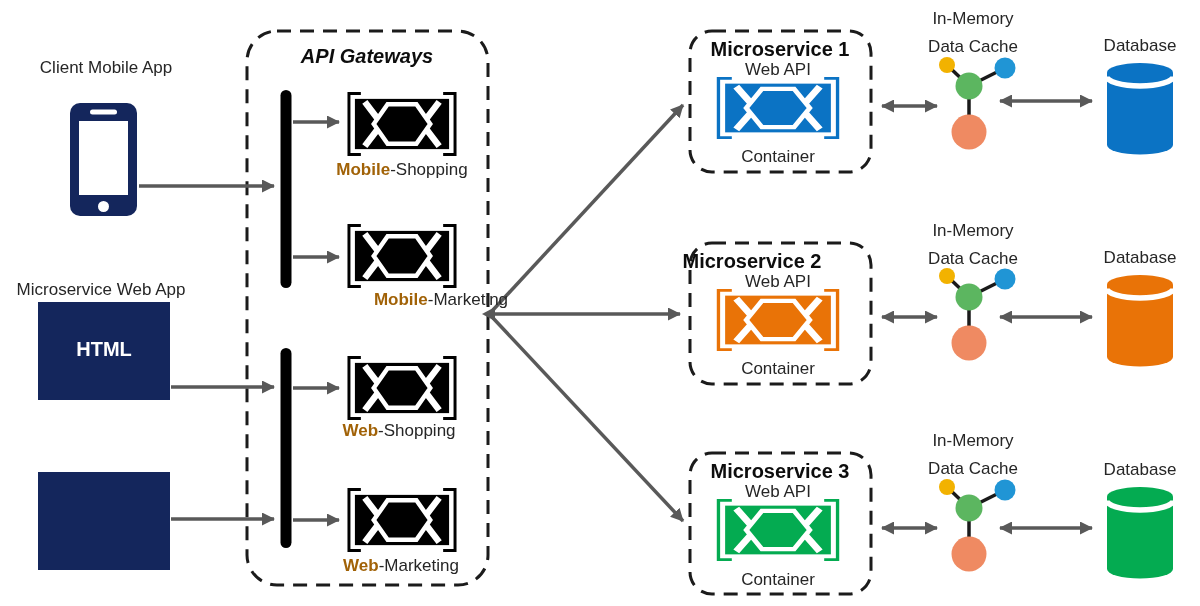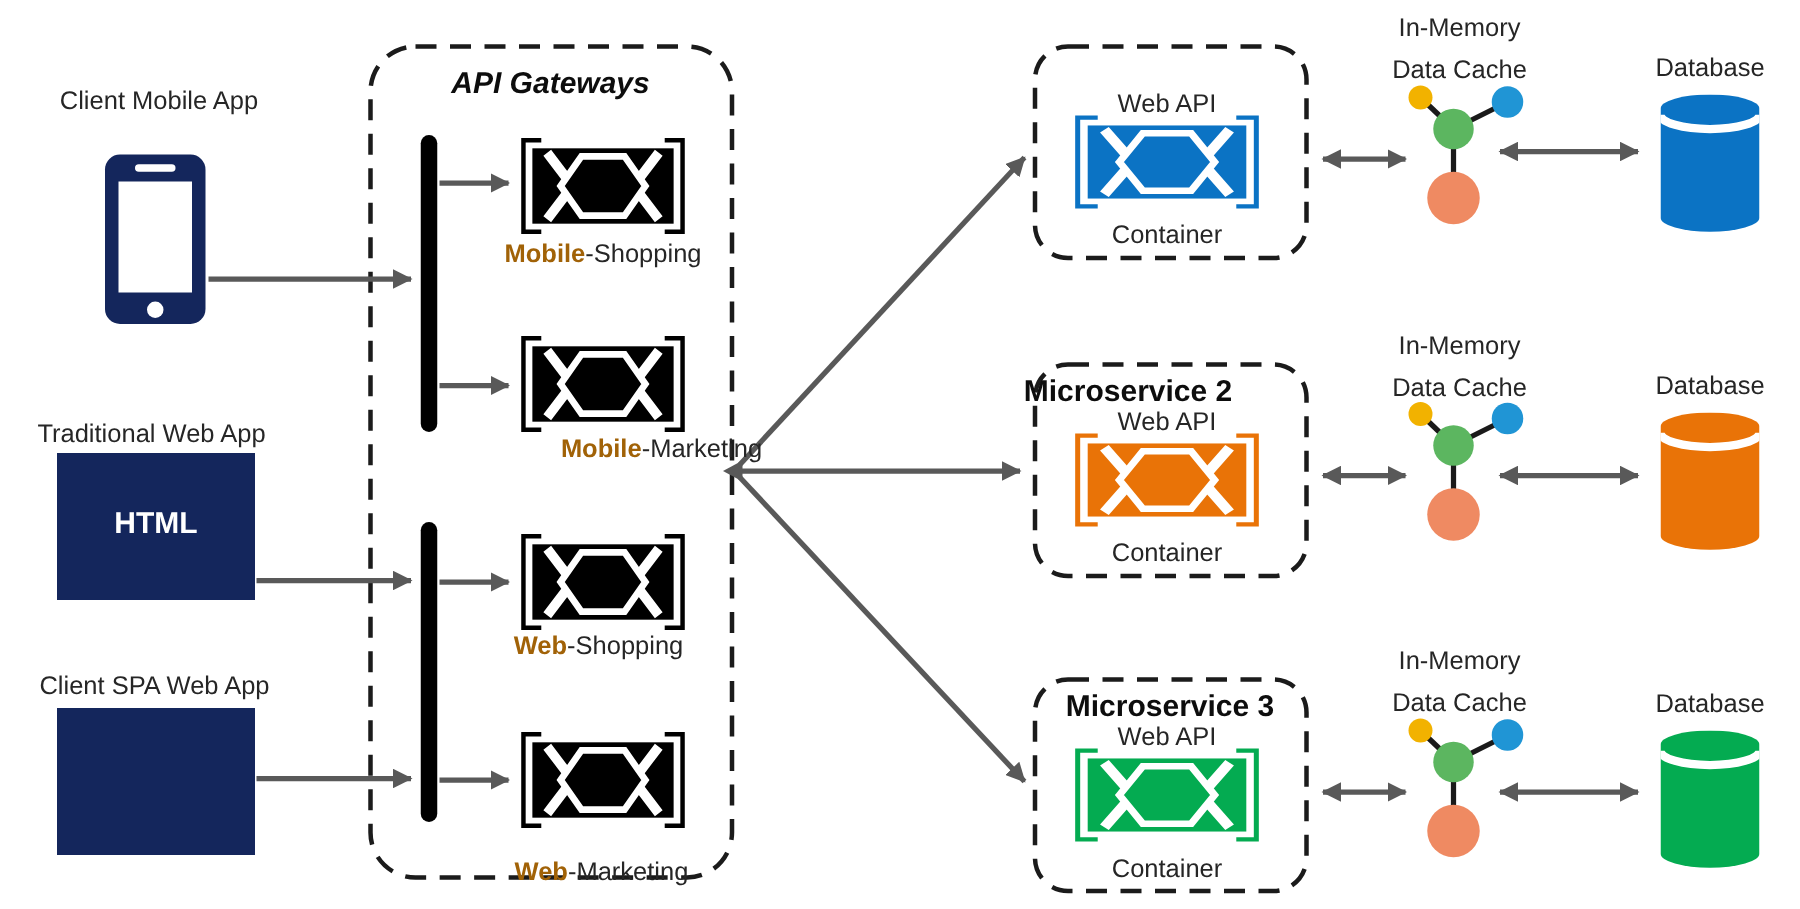--- a/index.html
+++ b/index.html
@@ -116,27 +116,27 @@
     <use href="#sym-db" x="1107" y="487" width="66" height="92" color="#04ab51"></use>
   </svg>
 
   <div class="lbl" style="left:106px;top:68px;text-align:center;">Client Mobile App</div>
 
   <div class="lbl title" style="left:367px;top:56px;font-style:italic;">API Gateways</div>
 
   <div class="lbl" style="left:402px;top:170px;"><b>Mobile</b><span>-Shopping</span></div>
   <div class="lbl" style="left:401px;top:300px;margin-left:40px;"><b>Mobile</b><span>-Marketing</span></div>
   <div class="lbl" style="left:399px;top:431px;"><b>Web</b><span>-Shopping</span></div>
-  <div class="lbl" style="left:401px;top:582px;"><b>Web</b><span>-Marketing</span></div>
+  <div class="lbl" style="left:401px;top:566px;"><b>Web</b><span>-Marketing</span></div>
 
-  <div class="lbl" style="left:101px;top:290px;">Traditional Web App</div>
+  <div class="lbl" style="left:101px;top:290px;">Microservice Web App</div>
   <div class="lbl boxtext t20" style="left:104px;top:349px;">HTML</div>
 
-  <div class="lbl" style="left:103px;top:458px;">Client SPA Web App</div>
 
+  <div class="lbl title" style="left:780px;top:49px;">Microservice 1</div>
   <div class="lbl" style="left:778px;top:70px;">Web API</div>
   <div class="lbl" style="left:778px;top:157px;">Container</div>
   <div class="lbl cache-lbl" style="left:973px;top:33px;">
     <div>In-Memory</div>
     <div>Data Cache</div>
   </div>
   <div class="lbl" style="left:1140px;top:46px;">Database</div>
 
   <div class="lbl title" style="left:752px;top:261px;">Microservice 2</div>
   <div class="lbl" style="left:778px;top:282px;">Web API</div>

